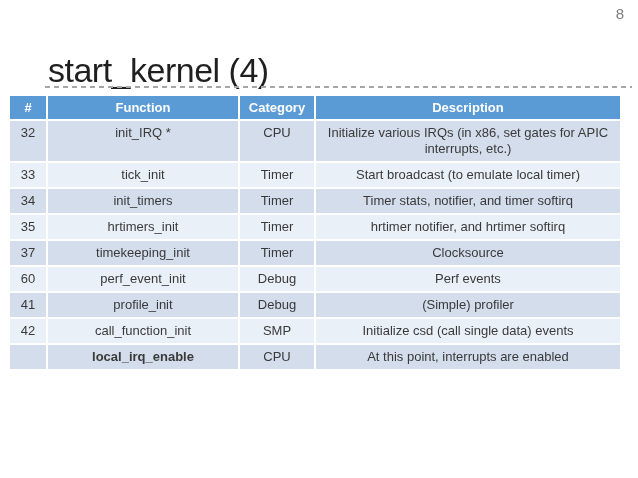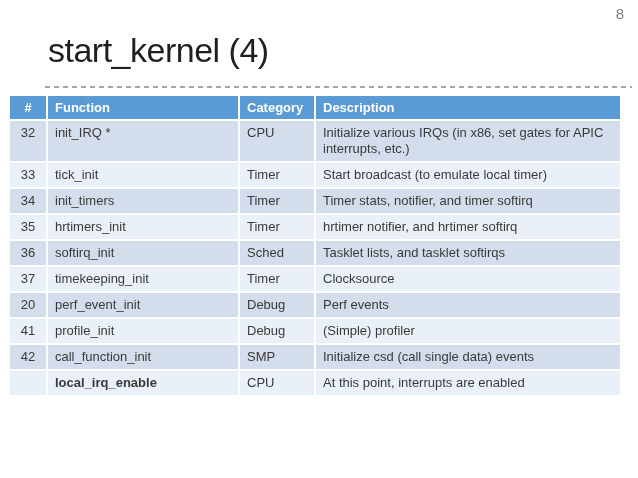--- a/index.html
+++ b/index.html
@@ -25,21 +25,21 @@
   .page-number {
     position: absolute;
     top: 5px;
     right: 14px;
     font-size: 15px;
     color: var(--pagenum-color);
   }
   .slide-title {
     position: absolute;
     left: 48px;
-    top: 8px;
+    top: 28px;
     font-size: 34px;
     font-weight: 400;
     color: var(--title-color);
     letter-spacing: -0.5px;
     white-space: nowrap;
   }
   .dash-line {
     position: absolute;
     left: 45px;
     top: 86px;
@@ -62,21 +62,21 @@
     color: var(--body-color);
   }
   .kernel-table col.c-num   { width: 38px; }
   .kernel-table col.c-func  { width: 192px; }
   .kernel-table col.c-cat   { width: 76px; }
   .kernel-table col.c-desc  { width: 306px; }
   .kernel-table th, .kernel-table td {
     border: 2px solid #ffffff;
     padding: 4px 7px;
     vertical-align: top;
-    text-align: left;
+    text-align: center;
     line-height: 16px;
     overflow: hidden;
   }
   .kernel-table thead th {
     background: var(--header-bg);
     color: #ffffff;
     font-weight: bold;
     line-height: 15px;
   }
   .kernel-table th.num-col, .kernel-table td.num-col {
@@ -133,33 +133,27 @@
           <td>Timer</td>
           <td>Timer stats, notifier, and timer softirq</td>
         </tr>
         <tr>
           <td class="num-col">35</td>
           <td>hrtimers_init</td>
           <td>Timer</td>
           <td>hrtimer notifier, and hrtimer softirq</td>
         </tr>
         <tr>
-          <td class="num-col">36</td>
-          <td>softirq_init</td>
-          <td>Sched</td>
-          <td>Tasklet lists, and tasklet softirqs</td>
-        </tr>
-        <tr>
           <td class="num-col">37</td>
           <td>timekeeping_init</td>
           <td>Timer</td>
           <td>Clocksource</td>
         </tr>
         <tr>
-          <td class="num-col">20</td>
+          <td class="num-col">60</td>
           <td>perf_event_init</td>
           <td>Debug</td>
           <td>Perf events</td>
         </tr>
         <tr>
           <td class="num-col">41</td>
           <td>profile_init</td>
           <td>Debug</td>
           <td>(Simple) profiler</td>
         </tr>

